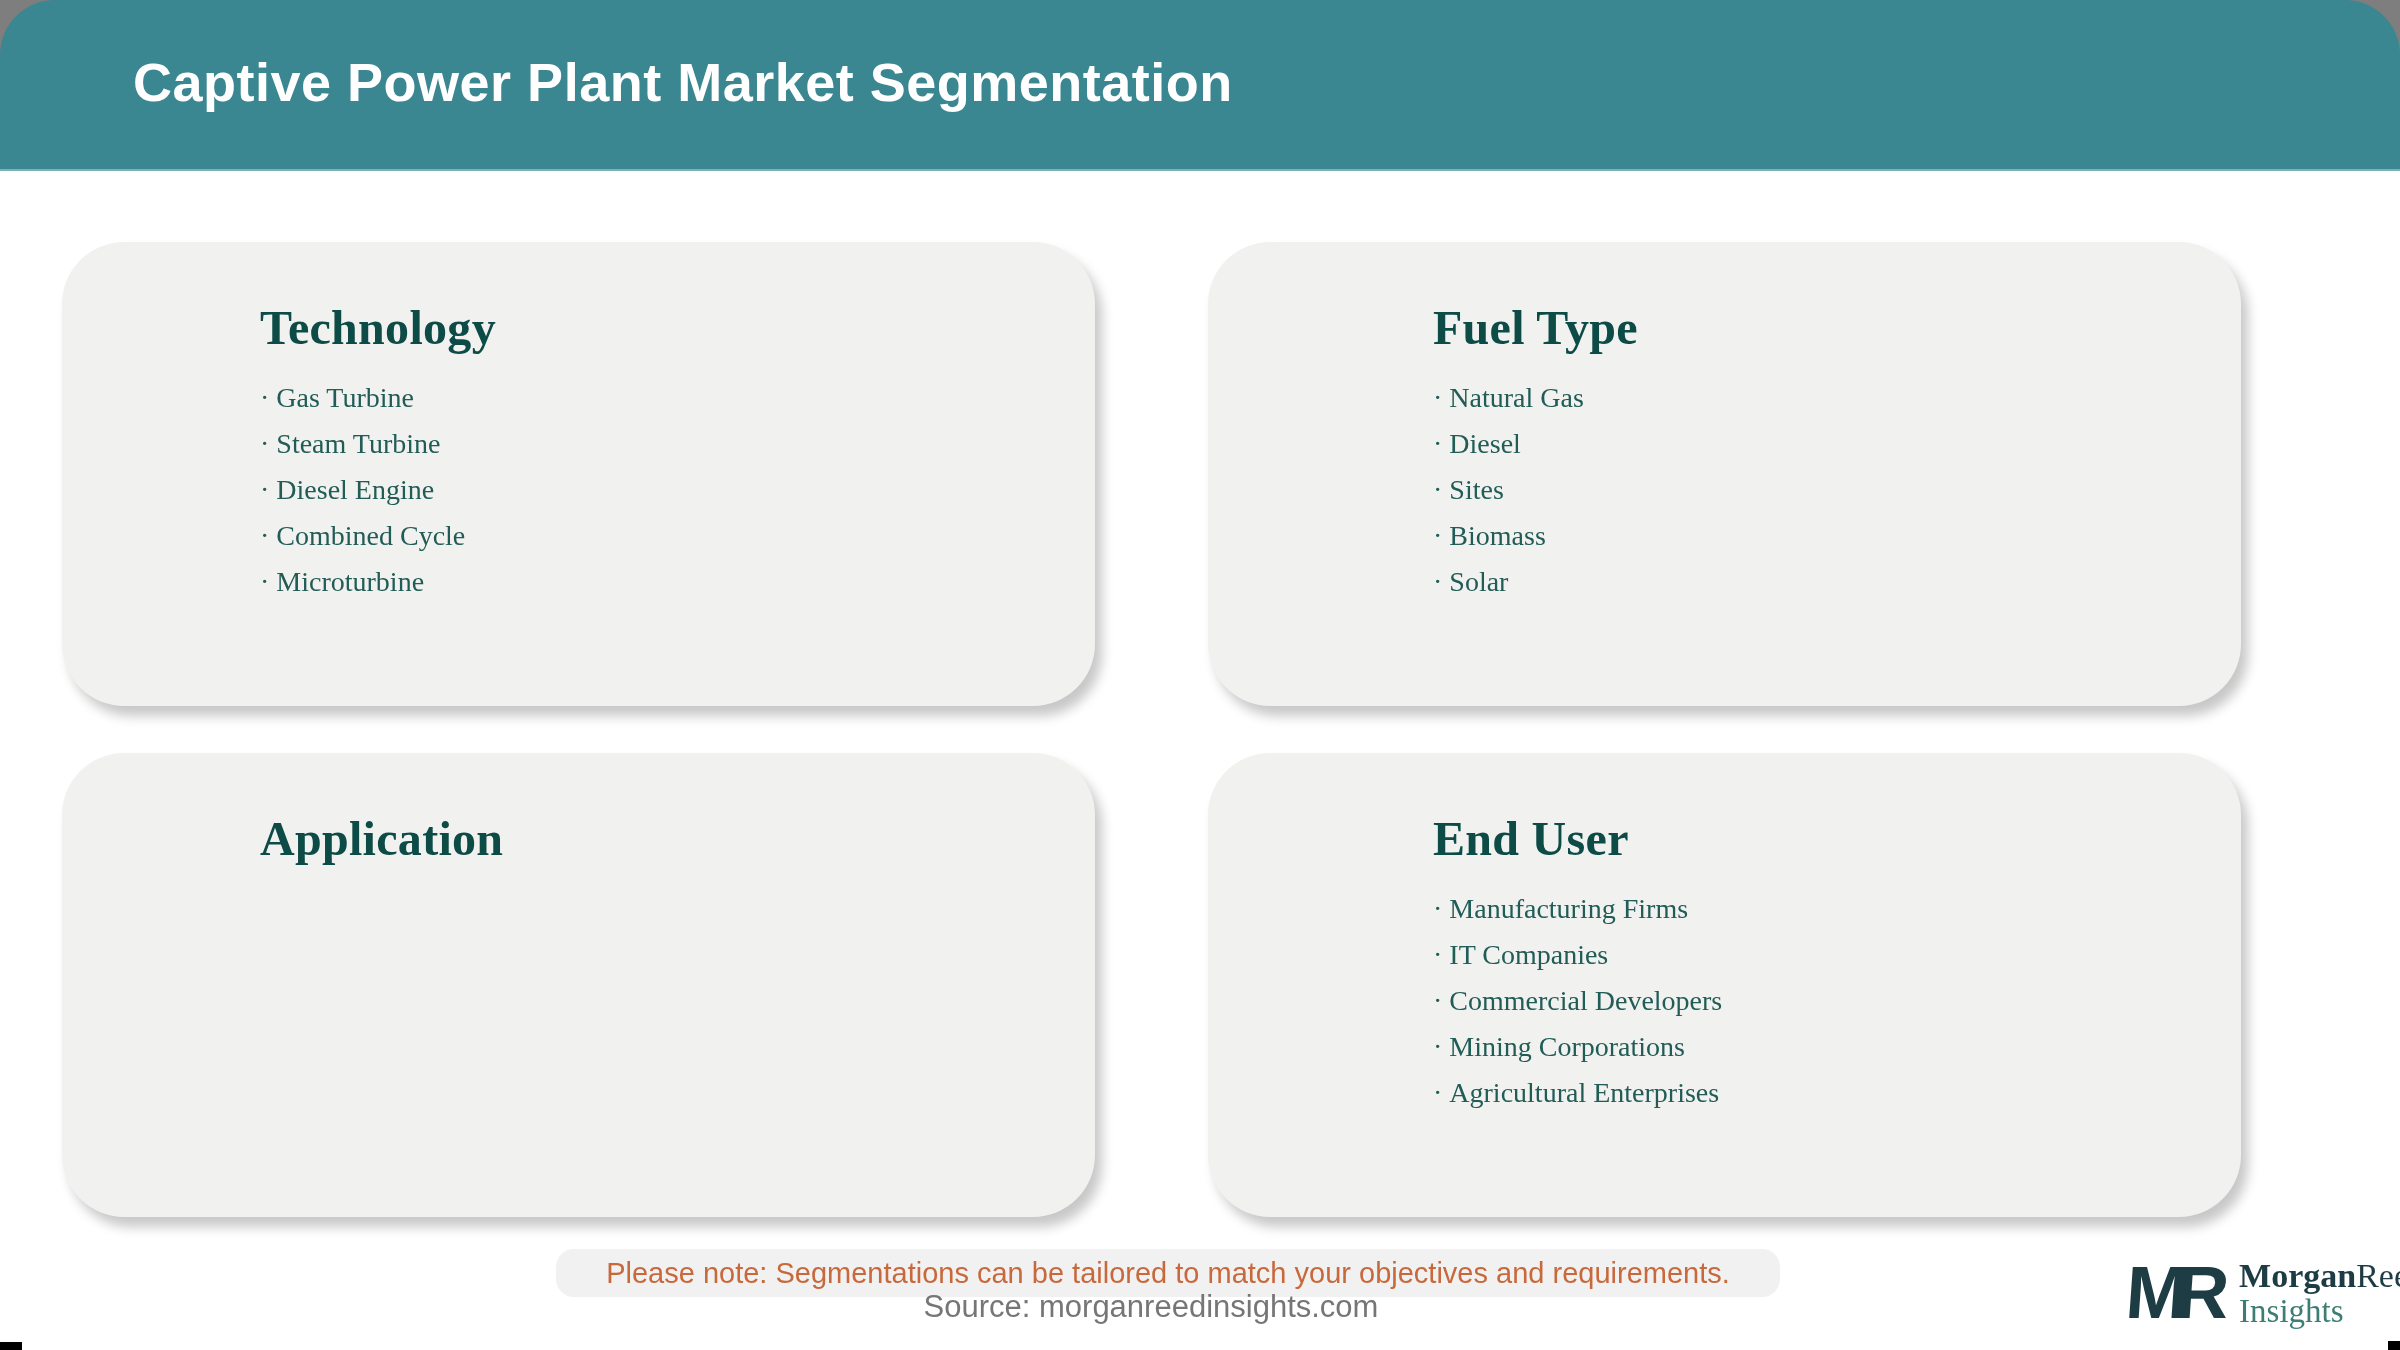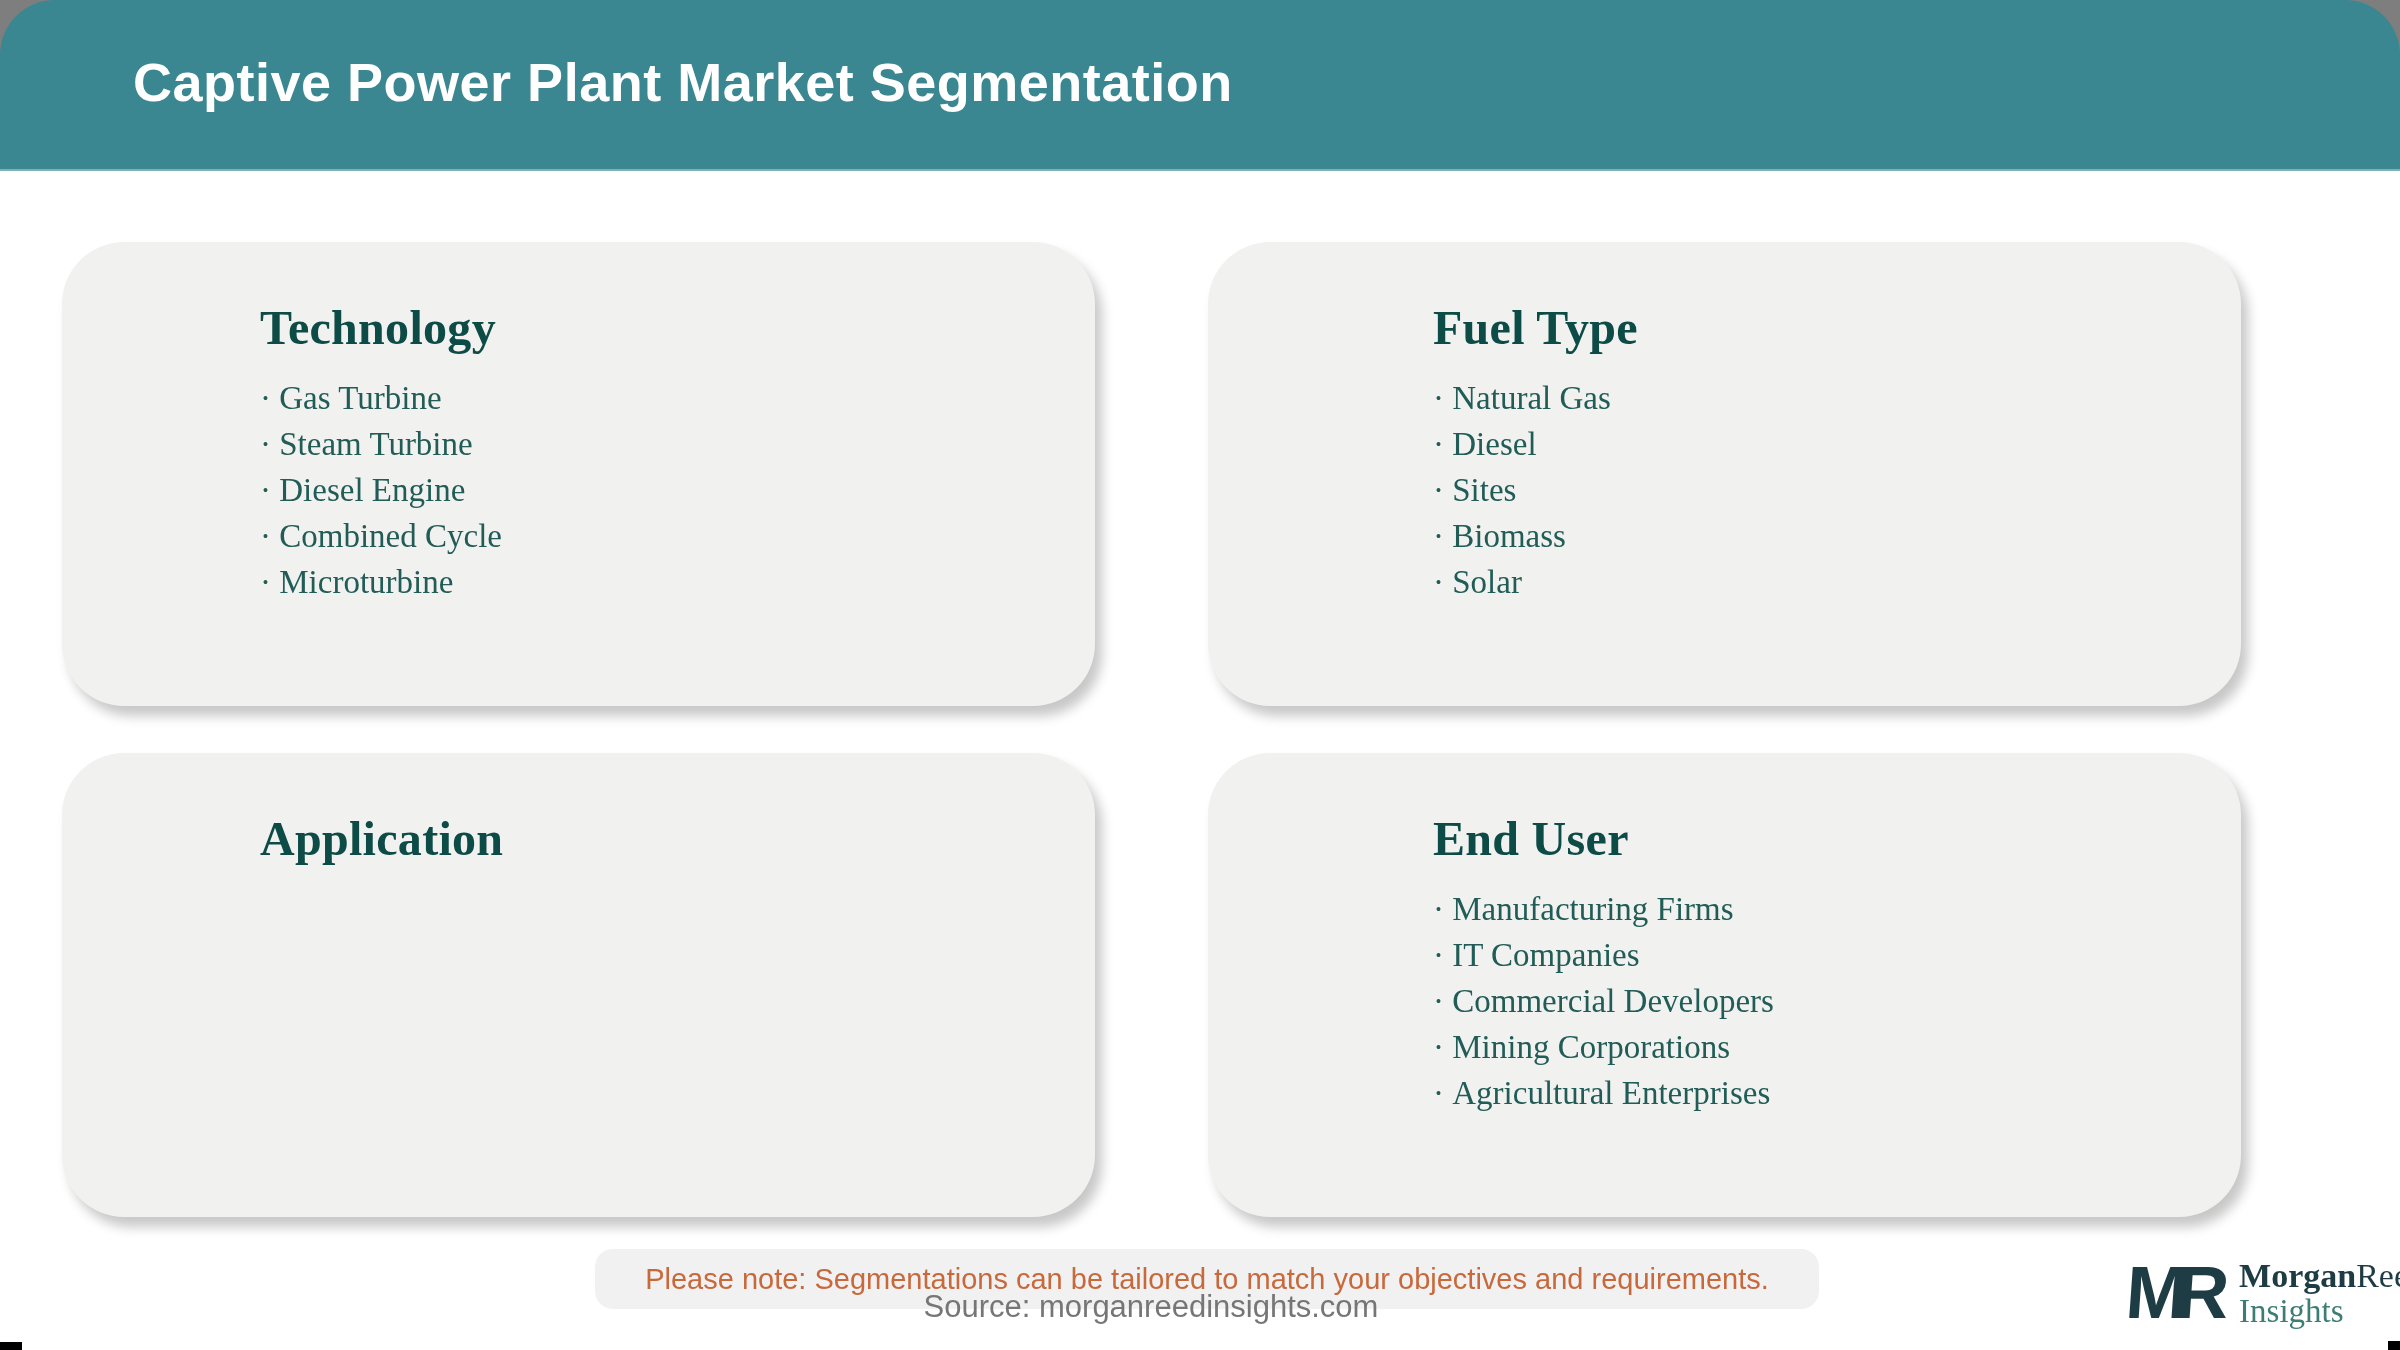--- a/index.html
+++ b/index.html
@@ -64,29 +64,29 @@
     font-size:48px;
     font-weight:bold;
     color:var(--heading-text);
     letter-spacing:0.3px;
   }
   .card-list{
     list-style:none;
     margin:0;padding:0;
   }
   .card-item{
-    font-size:33px;
+    font-size:28px;
     line-height:46px;
     color:var(--item-text);
   }
   .card-item::before{content:"\00b7\00a0";}
   .note-pill{
     position:absolute;
-    top:1249px;left:595px;
-    width:1224px;height:60px;
+    top:1249px;left:556px;
+    width:1224px;height:48px;
     background:var(--note-bg);
     border-radius:18px;
     display:flex;align-items:center;justify-content:center;
   }
   .note-text{
     color:var(--note-text);
     font-size:29px;
     white-space:nowrap;
   }
   .source-line{

